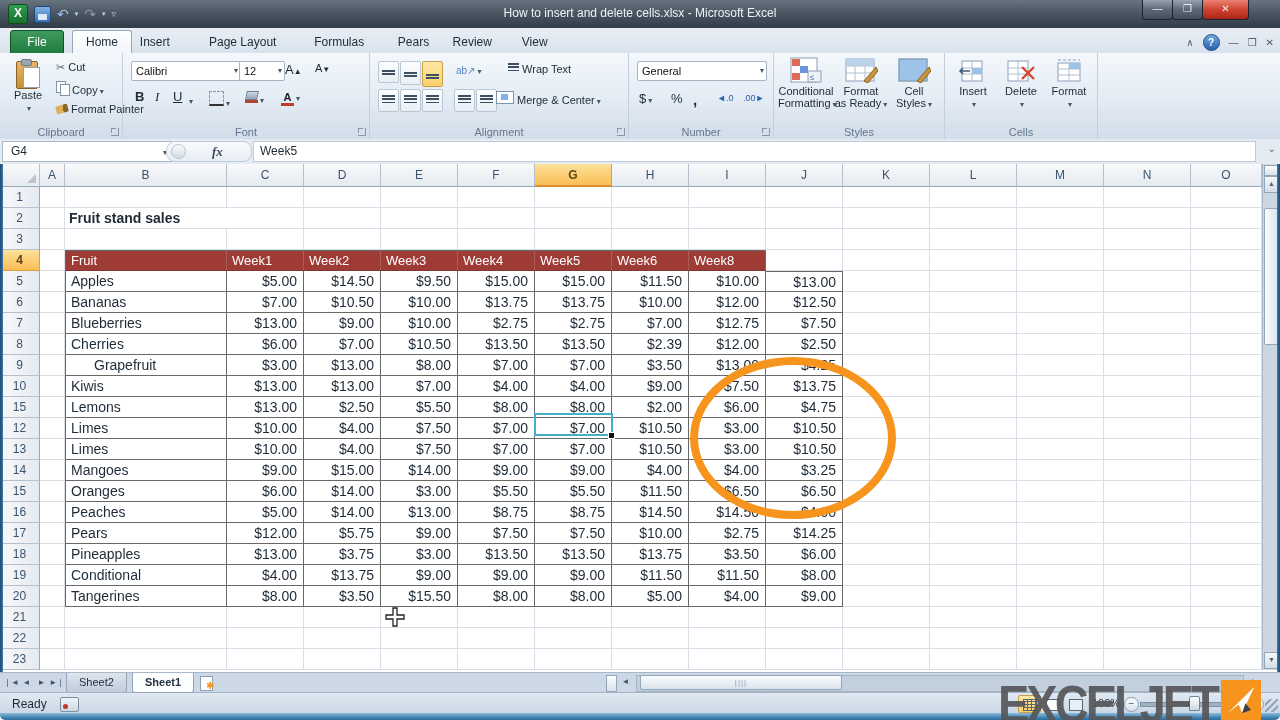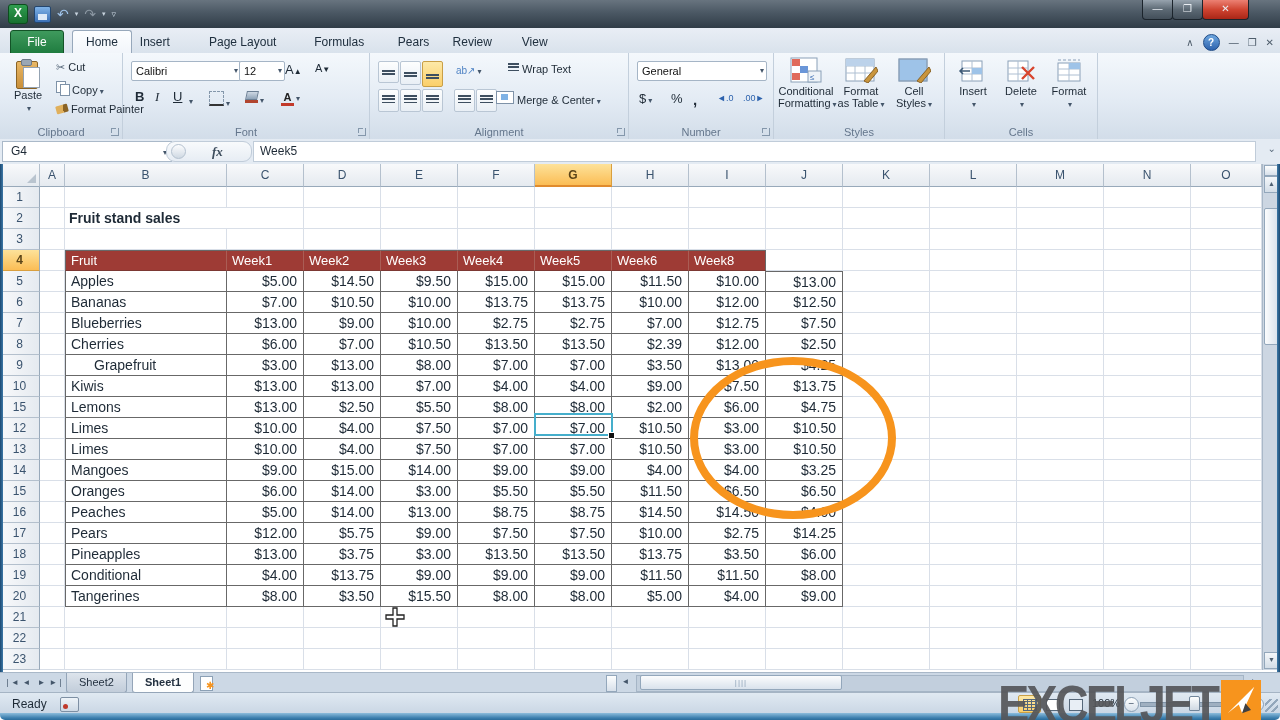--- a/index.html
+++ b/index.html
@@ -163,20 +163,21 @@
 <div class="abs" id="titlebar">
   <div class="qat">
     <div class="xlicon">X</div>
     <div class="floppy"></div>
     <span class="uglyph">↶</span>
       <span class="dd8">▾</span>
     <span class="uglyph dis">↷</span>
       <span class="dd8">▾</span>
     <span class="dd8" style="font-size:9px">▿</span>
   </div>
+  <div class="title">How to insert and delete cells.xlsx - Microsoft Excel</div>
   <div class="winbtn" style="right:107px;width:29px">—</div>
   <div class="winbtn" style="right:77px;width:29px">❐</div>
   <div class="winbtn close" style="right:31px;width:45px">✕</div>
 </div>
 
 <div class="abs" id="tabrow">
   <div id="rtabs">
       <div class="ftab">File</div>
       <div class="rtab active" style="left: 72px;">Home</div>
       <div class="rtab" style="left: 126.8px;">Insert</div>
@@ -269,21 +270,21 @@
         </svg>
       <div class="cap"><span>Conditional</span><br><span>Formatting</span><span class="dd"></span></div>
     </div>
     <div class="bigbtn" style="left:60px;top:4px;width:54px">
       <svg width="34" height="26">
           <rect x="2" y="2" width="28" height="22" fill="#fff" stroke="#8aa0b8"></rect>
           <path d="M2 9h28M2 16h28M11 2v22M21 2v22" stroke="#aebfd2"></path>
           <rect x="2" y="2" width="28" height="7" fill="#bcd2ea"></rect>
           <path d="M20 24 L32 10 L34 14 L24 26 Z" fill="#c9953c" stroke="#8a6325"></path>
         </svg>
-      <div class="cap"><span>Format</span><br><span>as Table</span><span class="dd"></span></div>
+      <div class="cap"><span>Format</span><br><span>as Ready</span><span class="dd"></span></div>
     </div>
     <div class="bigbtn" style="left:114px;top:4px;width:52px">
       <svg width="34" height="26">
           <rect x="2" y="2" width="28" height="22" fill="#9ec3e8" stroke="#8aa0b8"></rect>
           <rect x="2" y="2" width="28" height="22" fill="none" stroke="#8aa0b8"></rect>
           <path d="M20 24 L32 10 L34 14 L24 26 Z" fill="#c9953c" stroke="#8a6325"></path>
         </svg>
       <div class="cap"><span>Cell</span><br><span>Styles</span><span class="dd"></span></div>
     </div>
     <div class="glabel">Styles</div>

